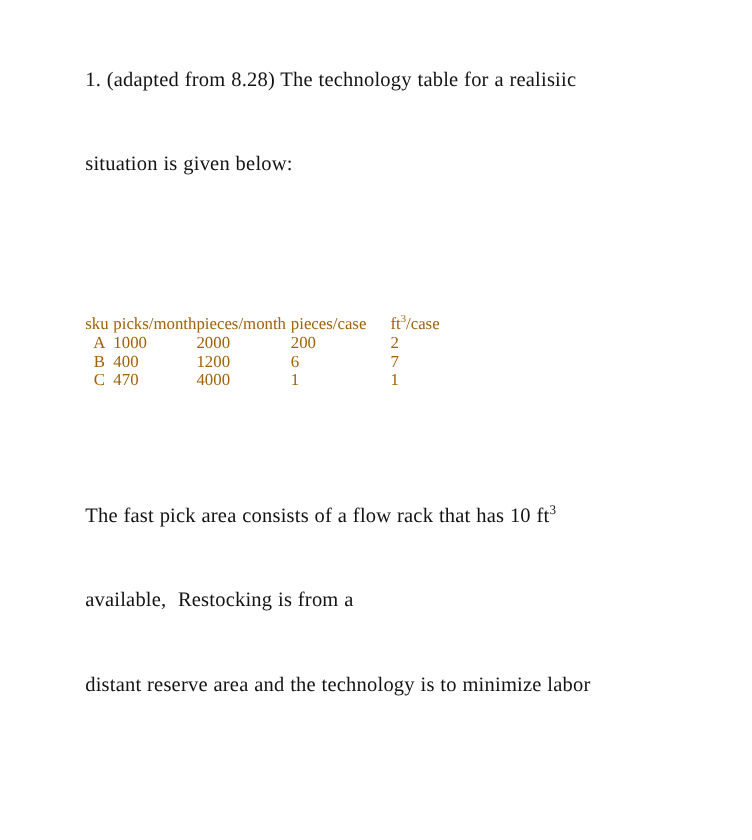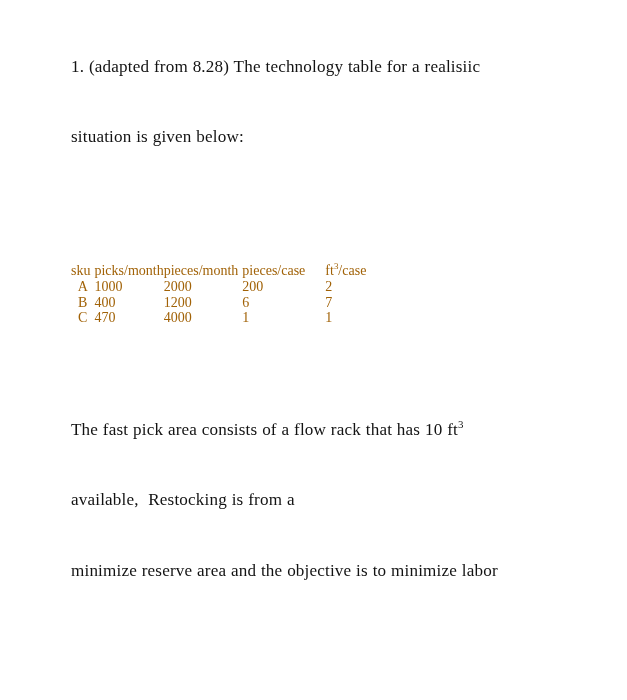--- a/index.html
+++ b/index.html
@@ -145,21 +145,21 @@
           </tr>
         </tbody>
       </table>
     </div>
 
     <div class="gap-lg"></div>
 
     <div class="para">
       <span class="ln"><span>The fast pick area consists of a flow rack that has 10 ft</span><sup>3</sup></span>
       <span class="ln">available,  Restocking is from a</span>
-      <span class="ln">minimize reserve area and the objective is to minimize labor</span>
+      <span class="ln">distant reserve area and the technology is to minimize labor</span>
     </div>
 
     <div class="gap-md"></div>
 
     <div class="para">
       
       
       
       
     </div>

